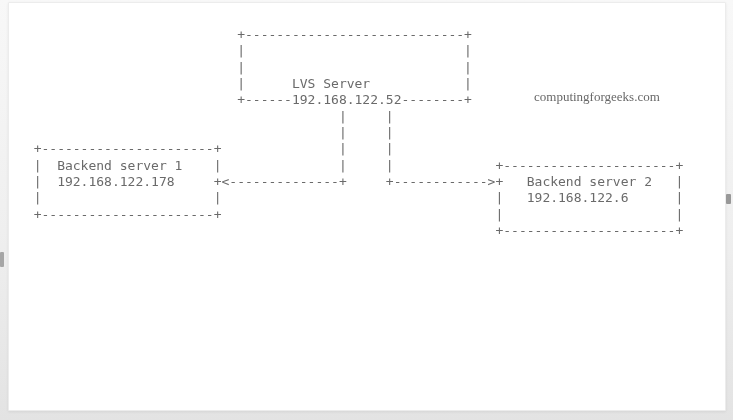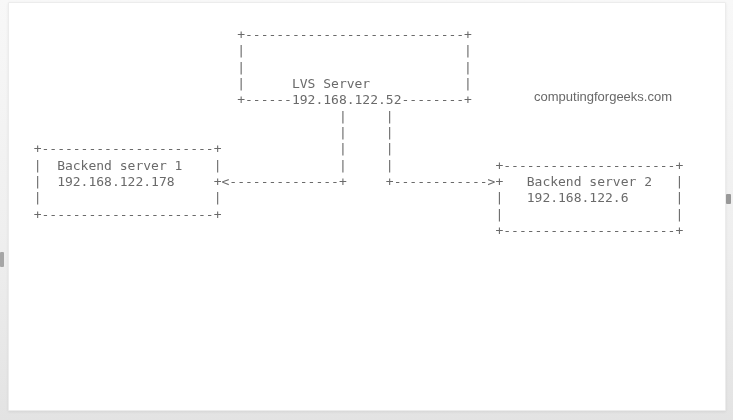--- a/index.html
+++ b/index.html
@@ -39,21 +39,21 @@
     font-size: 13px;
     line-height: 16.33px;
     color: #6a6a6a;
     white-space: pre;
     letter-spacing: 0;
   }
   .watermark {
     position: absolute;
     left: 534px;
     top: 89px;
-    font-family: Liberation Sans, sans-serif;
+    font-family: Liberation Serif, serif;
     font-size: 13px;
     line-height: 16.33px;
     color: #686868;
     white-space: pre;
   }
   .left-artifact {
     position: absolute;
     left: 0;
     top: 252px;
     width: 4px;

